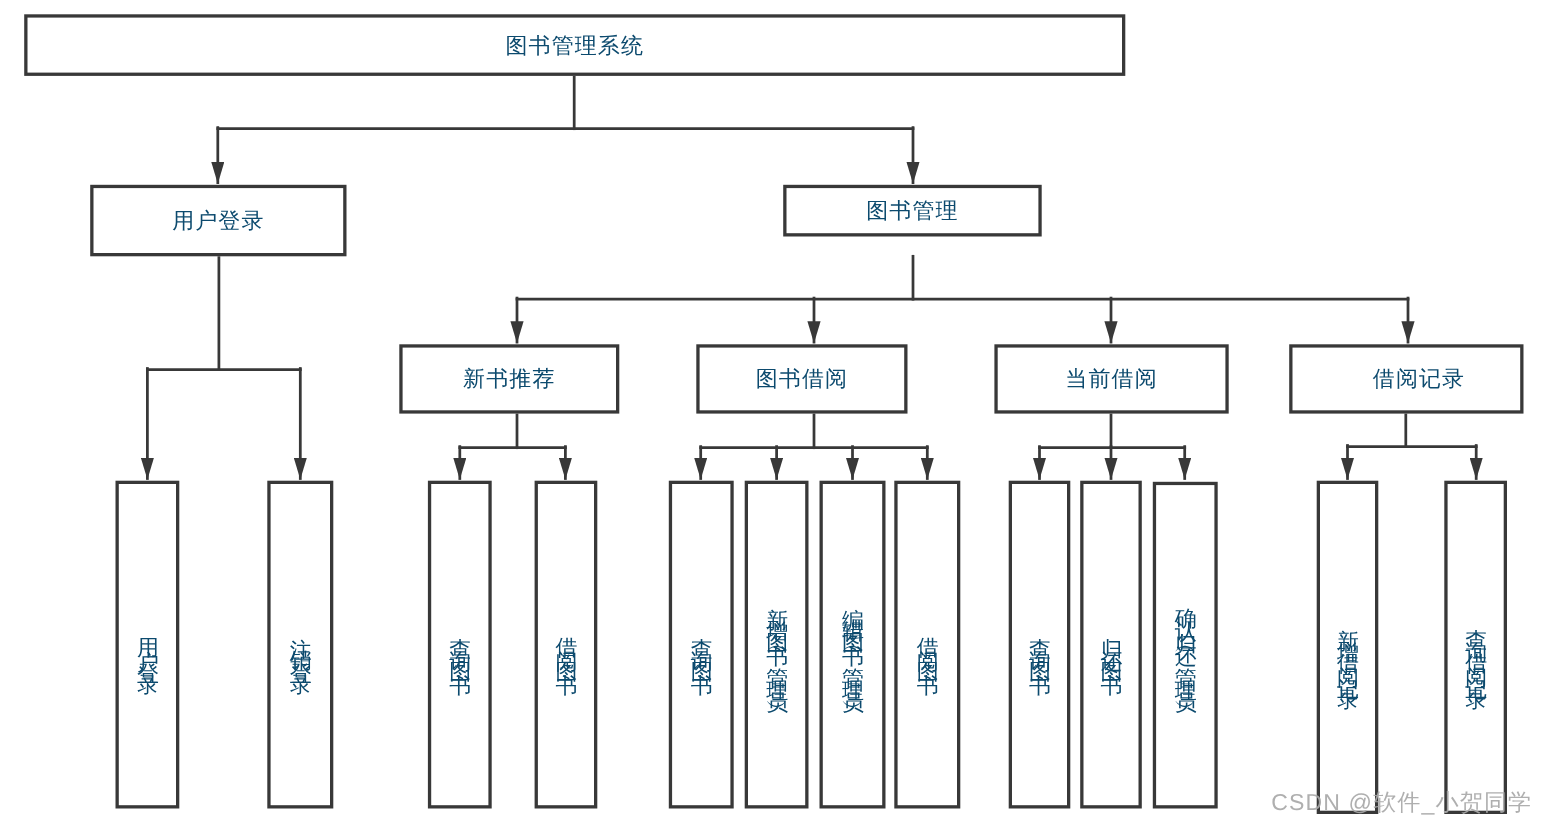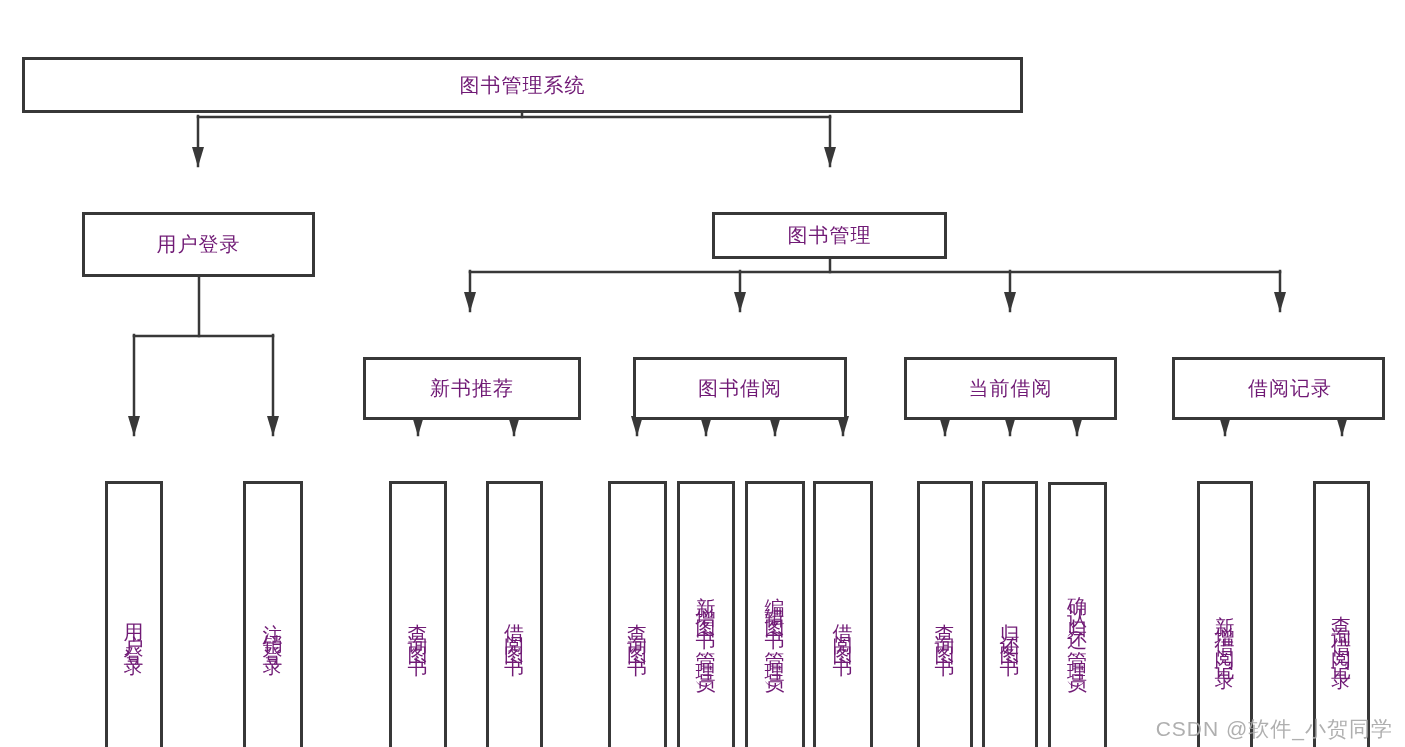--- a/index.html
+++ b/index.html
@@ -18,23 +18,22 @@
     z-index: 0;
   }
   .node {
     position: absolute;
     box-sizing: border-box;
     background: #ffffff;
     border: 3px solid #383838;
     display: flex;
     align-items: center;
     justify-content: center;
-    color: #701a75;
+    color: #0c4a6e;
     z-index: 1;
-    margin-top: 44px;
   }
   .node.hbox { font-size: 20px; letter-spacing: 1px; }
   .node.vbox {
     writing-mode: vertical-rl;
     text-orientation: mixed;
     font-size: 20px;
     letter-spacing: 11px;
     line-height: 1;
   }
   .watermark {
@@ -101,22 +100,22 @@
       <line x1="1225" y1="405" x2="1225" y2="435" marker-end="url(#ah)"></line>
       <line x1="1342" y1="405" x2="1342" y2="435" marker-end="url(#ah)"></line>
     </g>
   </svg>
 
   <div class="node hbox" style="left:22px; top:13px; width:1001px; height:56px;">图书管理系统</div>
 
   <div class="node hbox" style="left:82px; top:168px; width:233px; height:65px;">用户登录</div>
   <div class="node hbox" style="left:712px; top:168px; width:235px; height:47px;">图书管理</div>
 
-  <div class="node hbox" style="left:363px; top:313px; width:218px; height:63px;">新书推荐</div>
-  <div class="node hbox" style="left:633px; top:313px; width:214px; height:63px;">图书借阅</div>
+  <div class="node hbox" style="left:363px; top:313px; width:200px; height:63px;">新书推荐</div>
+  <div class="node hbox" style="left:633px; top:313px; width:192px; height:63px;">图书借阅</div>
   <div class="node hbox" style="left:904px; top:313px; width:213px; height:63px;">当前借阅</div>
   <div class="node hbox" style="left:1172px; top:313px; width:213px; height:63px;padding-left:23px;">借阅记录</div>
 
   <div class="node vbox" style="left:105px; top:437px; width:58px; height:298px;">用户登录</div>
   <div class="node vbox" style="left:243px; top:437px; width:60px; height:298px;">注销登录</div>
 
   <div class="node vbox" style="left:389px; top:437px; width:58px; height:298px;">查询图书</div>
   <div class="node vbox" style="left:486px; top:437px; width:57px; height:298px;">借阅图书</div>
 
   <div class="node vbox" style="left:608px; top:437px; width:59px; height:298px;">查询图书</div>

